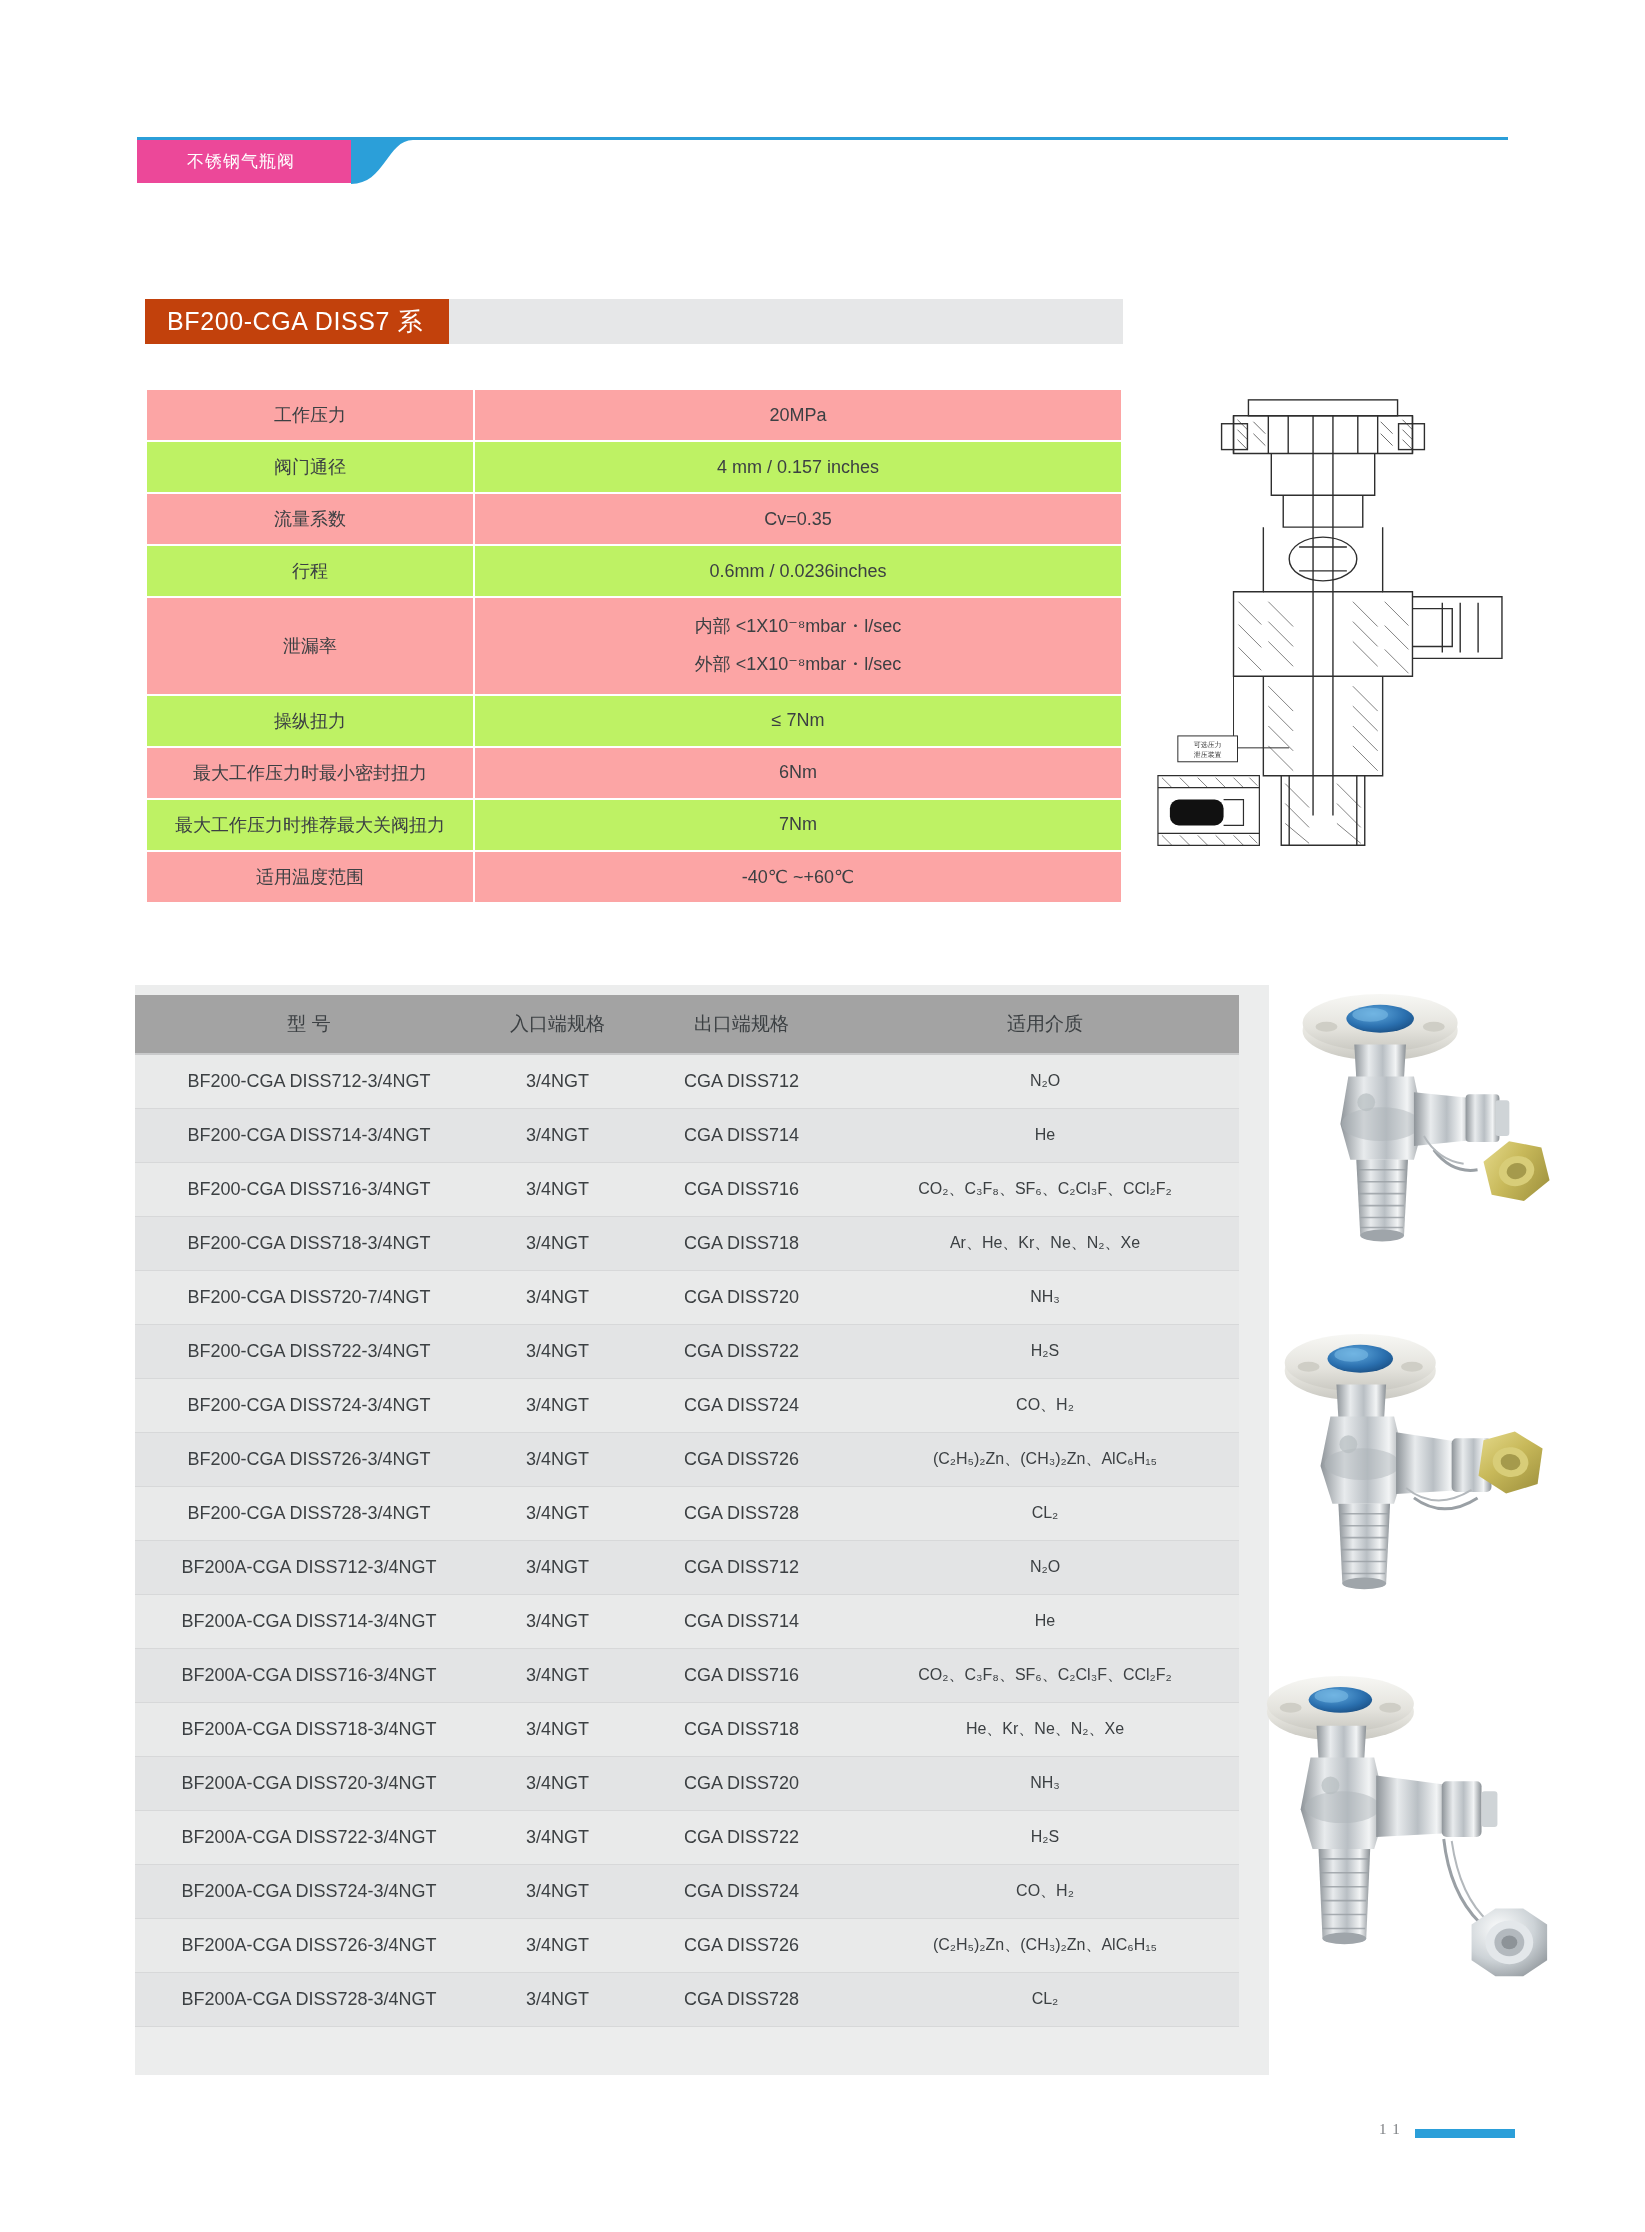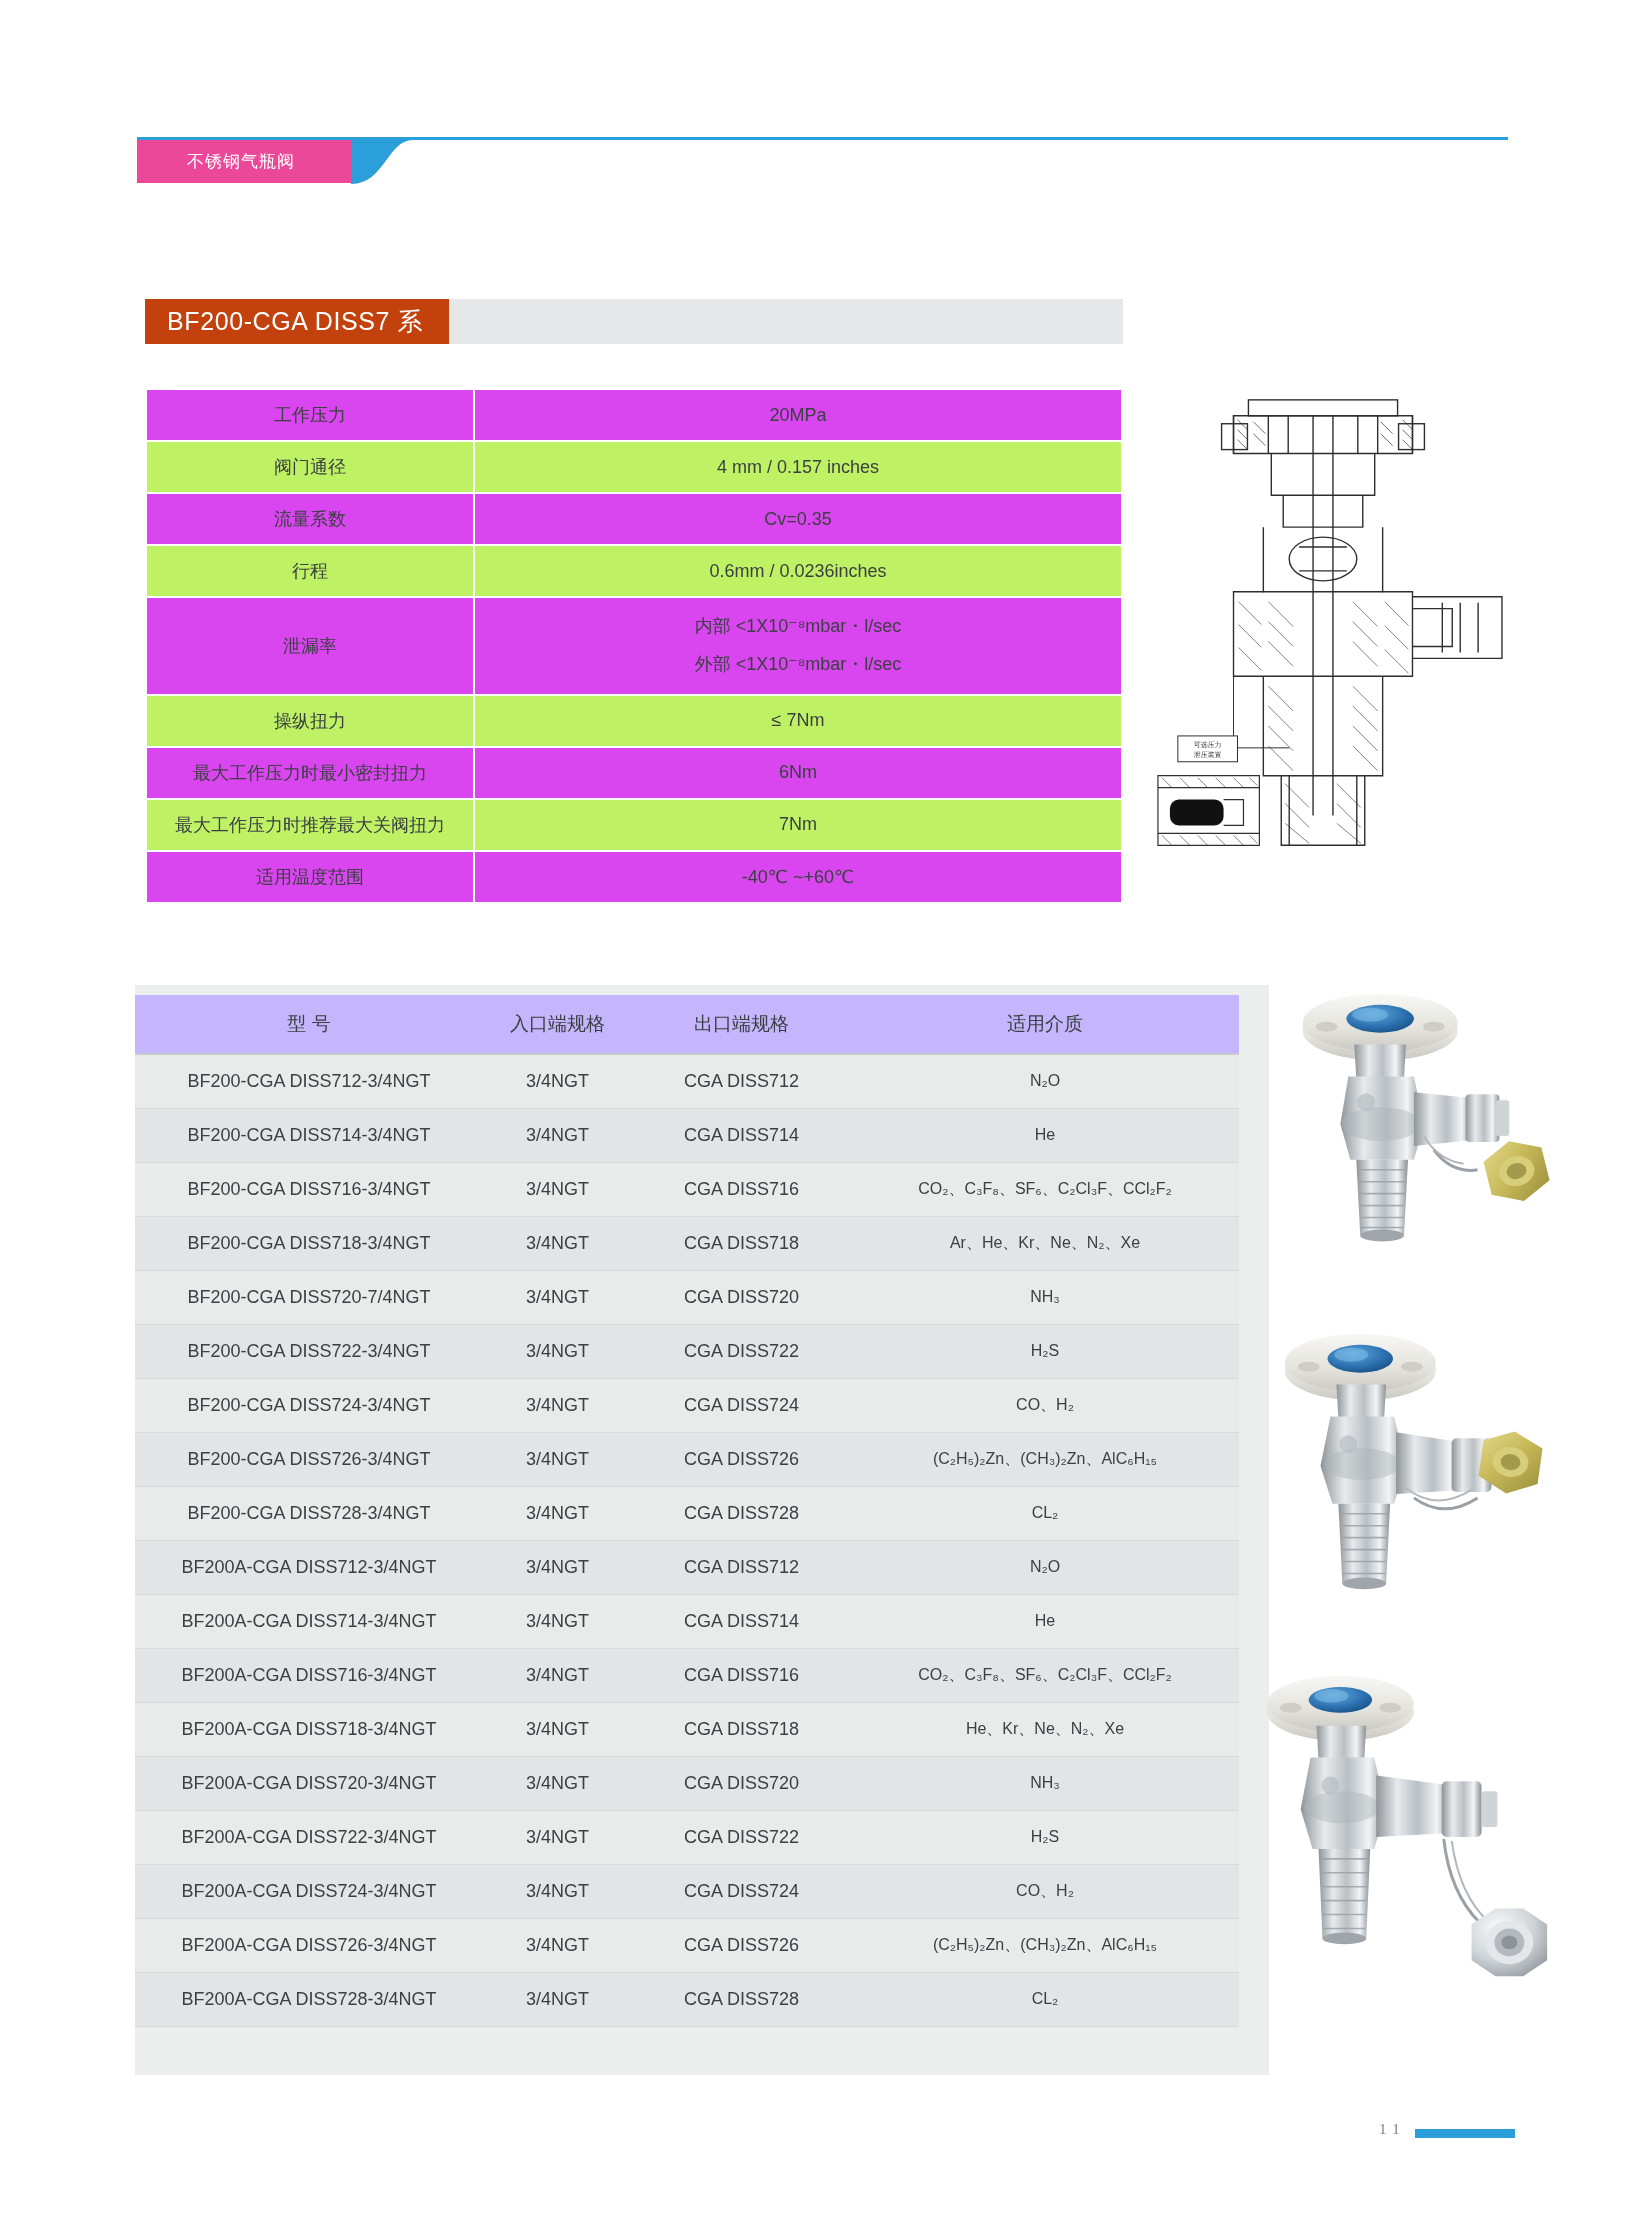--- a/index.html
+++ b/index.html
@@ -49,21 +49,21 @@
   .spec-table td {
     border: 2px solid #ffffff;
     font-size: 18px;
     color: #3c4043;
     text-align: center;
     vertical-align: middle;
     padding: 12px 6px;
     height: 52px;
   }
   .spec-table td.k { width: 328px; }
-  .spec-table tr.odd td { background: #d946ef; }
+  .spec-table tr.odd td { background: #fca5a5; }
   .spec-table tr.even td { background: #bef264; }
   .spec-table td.leak { padding: 10px 6px; line-height: 2.1; }
 
   
   .drawing {
     position: absolute; left: 1114px; top: 378px; width: 418px; height: 517px;
   }
 
   
   .model-panel {
@@ -71,21 +71,21 @@
     background: #eceded;
   }
   .model-table {
     position: absolute; left: 135px; top: 995px; width: 1104px;
     border-collapse: collapse; table-layout: fixed;
   }
   .model-table th {
     font-size: 19px; font-weight: normal; color: #3c4043;
     padding: 16px 4px; text-align: center;
     border-bottom: 2px solid #c9cacb;
-    background: #c4b5fd;
+    background: #a3a3a3;
   }
   .model-table td {
     font-size: 18px; color: #3c4043; text-align: center;
     padding: 14px 4px; height: 54px;
     border-bottom: 1px solid #d7d8d9;
     background: #e9eaea;
   }
   .model-table tr.alt td { background: #e3e4e5; }
   .col-model { width: 348px; }
   .col-in    { width: 149px; }

